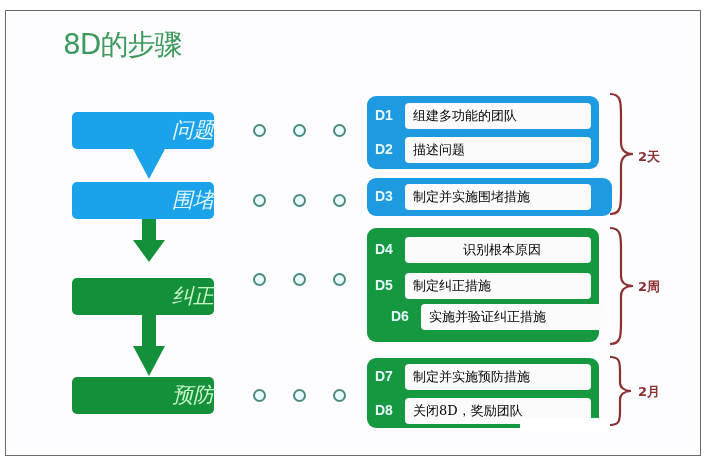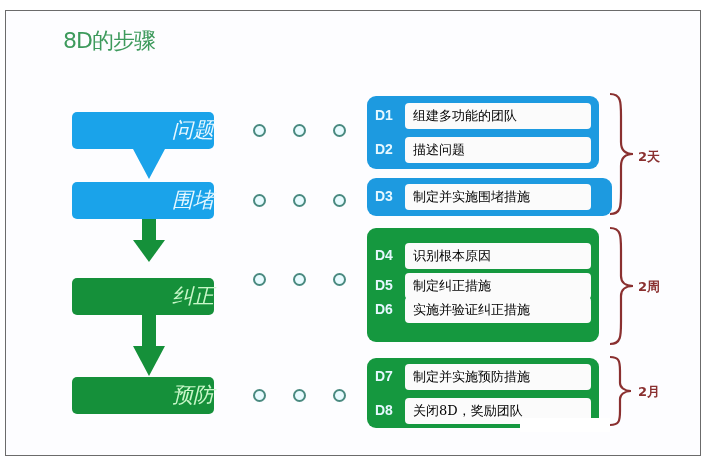--- a/index.html
+++ b/index.html
@@ -1,18 +1,18 @@
 <!DOCTYPE html>
 <html><head>
 <meta charset="utf-8">
 <style>
   html, body { margin:0; padding:0; background:#ffffff; }
   body { width:710px; height:463px; position:relative; overflow:hidden; font-family:"DejaVu Sans", sans-serif; }
   .frame { position:absolute; left:5px; top:10px; width:696px; height:446px; border:1px solid #6b6b6b; background:#fdfdff; box-sizing:border-box; }
-  .title { position:absolute; left:63px; top:26px; font-size:22px; color:#3d9a5c; letter-spacing:-1px; font-family:"DejaVu Sans", sans-serif; }
+  .title { position:absolute; left:63px; top:26px; font-size:28px; color:#3d9a5c; letter-spacing:-1px; font-family:"DejaVu Sans", sans-serif; }
   .step { position:absolute; left:72px; width:142px; height:37px; border-radius:5px; color:#e9ffe9; font-size:21px; text-align:right; line-height:37px;font-style:italic; }
   .step.blue { background:#1aa3ea; color:#e8f8ff; }
   .step.green { background:#15903a; color:#c9f7c9; }
   .arrow-shaft { position:absolute; background:#15903a; }
   .arrow-head { position:absolute; width:0; height:0; border-left:16px solid transparent; border-right:16px solid transparent; }
   .dot { position:absolute; width:13px; height:13px; border:2.5px solid #4a8a80; border-radius:50%; background:#e8fbff; box-sizing:border-box; }
   .group { position:absolute; left:367px; width:232px; border-radius:9px; }
   .group.blue { background:#1d9ae0; }
   .group.green { background:#15983f; }
   .row { position:absolute; left:0; width:232px; height:36px; }
@@ -69,29 +69,29 @@
 </div>
 
 <div class="group blue" style="top:178px; height:38px;padding-left:13px;">
   <div class="row" style="top:6px;">
     <span class="code">D3</span>
     <div class="box">制定并实施围堵措施</div>
   </div>
 </div>
 
 <div class="group green" style="top:228px; height:114px;">
-  <div class="row" style="top:15px;">
+  <div class="row" style="top:9px;text-align:center;">
     <span class="code">D4</span>
     <div class="box">识别根本原因</div>
   </div>
   <div class="row" style="top:45px;">
     <span class="code">D5</span>
     <div class="box">制定纠正措施</div>
   </div>
-  <div class="row" style="top:69px;">
+  <div class="row" style="top:76px;margin-left:16px;">
     <span class="code">D6</span>
     <div class="box">实施并验证纠正措施</div>
   </div>
 </div>
 
 <div class="group green" style="top:358px; height:70px;">
   <div class="row" style="top:6px;padding-left:24px;">
     <span class="code">D7</span>
     <div class="box">制定并实施预防措施</div>
   </div>

